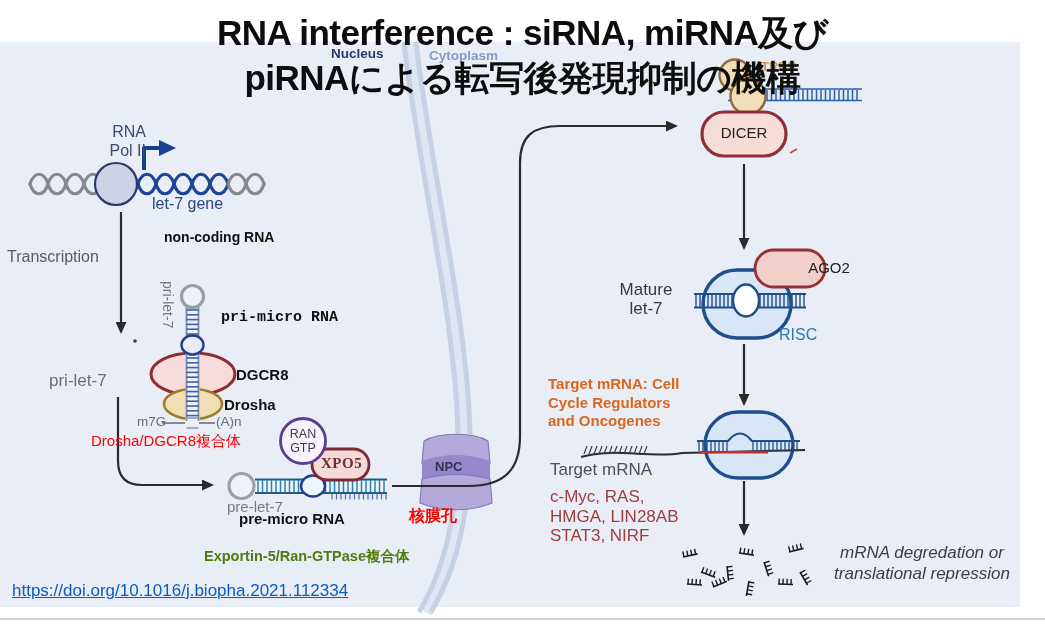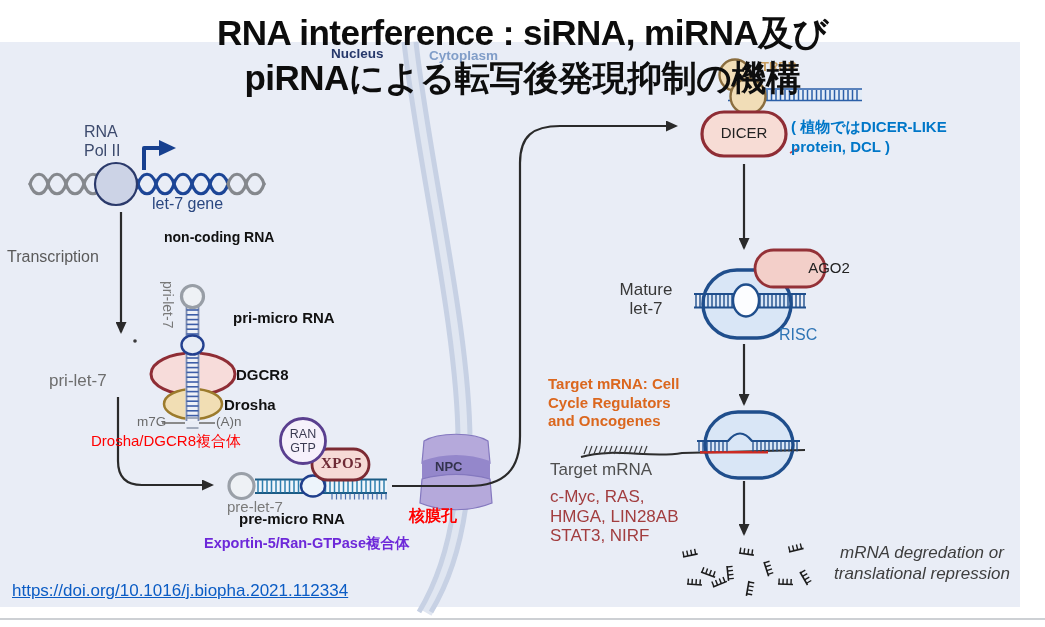--- a/index.html
+++ b/index.html
@@ -367,55 +367,51 @@
 
     <line x1="0" y1="619" x2="1045" y2="619" stroke="#cdd0d4" stroke-width="1.8"></line>
   </svg>
 
   <div class="title-line" style="top:10px;">RNA interference : siRNA, miRNA及び</div>
   <div class="title-line" style="top:55px;">piRNAによる転写後発現抑制の機構</div>
 
   <div class="lbl" style="left:331px;top:46px;font-size:13.5px;font-weight:700;color:#26386b;">Nucleus</div>
   <div class="lbl" style="left:429px;top:48px;font-size:13.5px;font-weight:700;color:#809dc8;">Cytoplasm</div>
 
-  <div class="lbl" style="left:84px;top:122px;width:62px;text-align:left;font-size:16px;color:#3d4b6e;line-height:19px;">
+  <div class="lbl" style="left:84px;top:122px;width:62px;text-align:right;font-size:16px;color:#3d4b6e;line-height:19px;">
     <span>RNA</span>
     <span>Pol II</span>
   </div>
   <div class="lbl" style="left:152px;top:195px;font-size:16px;color:#2a4780;">let-7 gene</div>
   <div class="lbl" style="left:164px;top:229px;font-size:14px;font-weight:700;color:#111;">non-coding RNA</div>
   <div class="lbl" style="left:7px;top:248px;font-size:16px;color:#5a5a5a;">Transcription</div>
 
   <div class="lbl" style="left:176px;top:281px;font-size:14px;color:#787878;transform:rotate(90deg);transform-origin:0 0;">pri-let-7</div>
-  <div class="lbl" style="left:233px;top:309px;font-size:15px;font-weight:700;color:#111;">pri-micro RNA</div>
+  <div class="lbl" style="left:221px;top:309px;font-size:15px;font-weight:700;color:#111;font-family:Liberation Mono, monospace;">pri-micro RNA</div>
   <div class="lbl" style="left:236px;top:366px;font-size:15px;font-weight:700;color:#111;">DGCR8</div>
   <div class="lbl" style="left:224px;top:396px;font-size:15px;font-weight:700;color:#111;">Drosha</div>
   <div class="lbl" style="left:137px;top:414px;font-size:13.5px;color:#6b6b6b;">m7G</div>
   <div class="lbl" style="left:216px;top:414px;font-size:13.5px;color:#6b6b6b;">(A)n</div>
   <div class="lbl" style="left:91px;top:432px;font-size:15px;font-weight:400;color:#ff0000;">Drosha/DGCR8複合体</div>
   <div class="lbl" style="left:49px;top:371px;font-size:17px;color:#6e6e6e;">pri-let-7</div>
 
   <div class="lbl" style="left:281px;top:428px;width:44px;text-align:center;font-size:12.5px;color:#3b3b52;line-height:13.5px;">
     <span>RAN</span>
     <span>GTP</span>
   </div>
   <div class="lbl" style="left:321px;top:455px;font-size:15px;font-family:'Liberation Serif',serif;font-weight:600;letter-spacing:.5px;color:#6e2a35;">XPO5</div>
   <div class="lbl" style="left:227px;top:498px;font-size:15px;color:#7a7a7a;">pre-let-7</div>
   <div class="lbl" style="left:239px;top:510px;font-size:15px;font-weight:700;color:#111;">pre-micro RNA</div>
-  <div class="lbl" style="left:204px;top:535px;font-size:14.5px;font-weight:700;color:#6d28d9;">Exportin-5/Ran-GTPase複合体</div>
+  <div class="lbl" style="left:204px;top:548px;font-size:14.5px;font-weight:700;color:#4d7c0f;">Exportin-5/Ran-GTPase複合体</div>
 
   <div class="lbl" style="left:435px;top:460px;font-size:13px;font-weight:600;color:#33334d;">NPC</div>
   <div class="lbl" style="left:409px;top:507px;font-size:16px;font-weight:700;color:#ff0000;">核膜孔</div>
 
   <div class="lbl" style="left:761px;top:60px;font-size:13px;font-weight:700;color:#c89d60;">TRBP</div>
   <div class="lbl" style="left:702px;top:124px;width:84px;text-align:center;font-size:15px;color:#222;">DICER</div>
-  <div class="lbl" style="left:791px;top:117px;font-size:15px;font-weight:700;color:#0077c8;line-height:20px;">
-    <span>( 植物ではDICER-LIKE</span>
-    <span>protein, DCL )</span>
-  </div>
 
   <div class="lbl" style="left:755px;top:259px;width:70px;text-align:center;font-size:15px;color:#222;padding-left:39px;">AGO2</div>
   <div class="lbl" style="left:607px;top:280px;width:78px;text-align:center;font-size:17px;color:#383838;line-height:19px;">
     <span>Mature</span>
     <span>let-7</span>
   </div>
   <div class="lbl" style="left:779px;top:326px;font-size:16px;color:#2e74b5;">RISC</div>
 
   <div class="lbl" style="left:548px;top:375px;font-size:15px;font-weight:700;color:#db671e;line-height:18.5px;">
     <span>Target mRNA: Cell</span>

